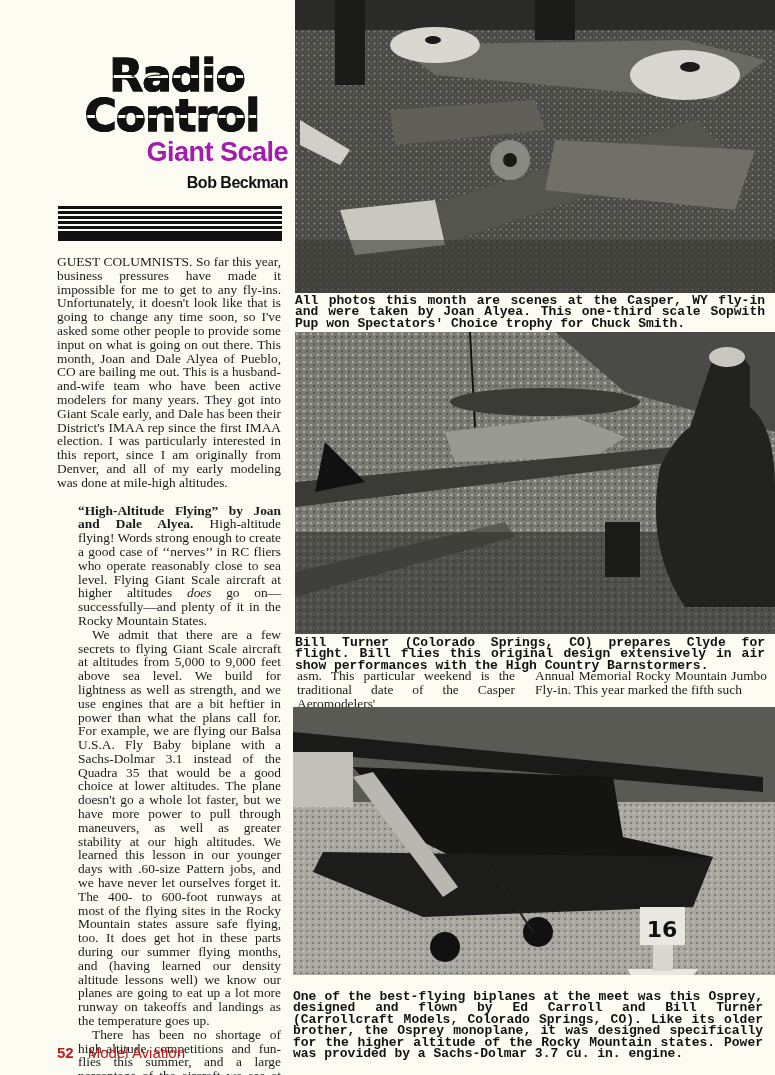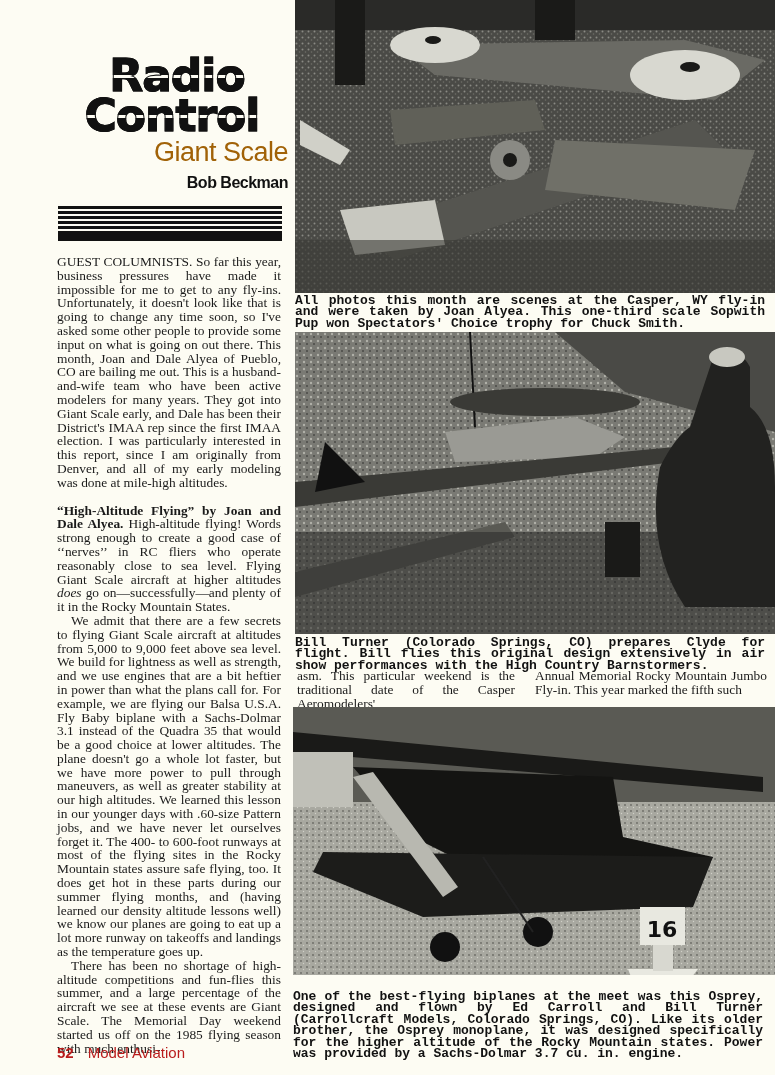--- a/index.html
+++ b/index.html
@@ -17,42 +17,42 @@
     font-family: "DejaVu Sans", sans-serif; font-weight: 900;
     font-size: 44px; line-height: 40px; letter-spacing: -1px;
     color: #111; text-align: center;
     -webkit-text-stroke: 1px #111;
     background: linear-gradient(#111 0 48%, #fdfcf3 48% 54%, #111 54%);
     -webkit-background-clip: text; background-clip: text;
     -webkit-text-fill-color: transparent;
   }
   .mh-radio { margin-left: 10px; }
   .mh-sub {
-    font-family: "Liberation Sans", sans-serif; font-weight: 400;
-    font-size: 27px; line-height: 32px; text-align: right; color: #a16207;
+    font-family: "Liberation Sans", sans-serif; font-weight: 700;
+    font-size: 27px; line-height: 32px; text-align: right; color: #a21caf;
     letter-spacing: -0.5px;
   }
   .mh-author {
     font-family: "Liberation Sans", sans-serif; font-weight: 700;
     font-size: 16px; line-height: 30px; text-align: right; color: #111;
     letter-spacing: -0.5px;
   }
   .mh-rule { margin-top: 8px; height: 35px; width: 224px; margin-left: 2px;
     background: repeating-linear-gradient(#111 0 3px, #fdfcf3 3px 5px);
     position: relative;
   }
   .mh-rule::after { content: ""; position: absolute; left: 0; right: 0; bottom: 0; height: 9px; background: #111; }
 
   
   .col {
     font-size: 13.4px; line-height: 13.8px; text-align: justify;
     hyphens: none;
   }
   .col p { margin: 0; }
-  .col p + p { text-indent: 14px; }
+  .col p + p { text-indent: 14px; margin-left: 21px; }
   .col p.gap { margin-top: 14px; text-indent: 0; }
   .col1 { left: 57px; top: 255px; width: 224px; }
   .lead { font-weight: 700; }
   .col2a { left: 297px; top: 669px; width: 218px; }
   .col2b { left: 535px; top: 669px; width: 232px; }
 
   
   .photo { overflow: hidden; background: #2a2a28; }
   .photo1 { left: 295px; top: 0; width: 480px; height: 293px; }
   .photo2 { left: 295px; top: 332px; width: 480px; height: 302px; }

